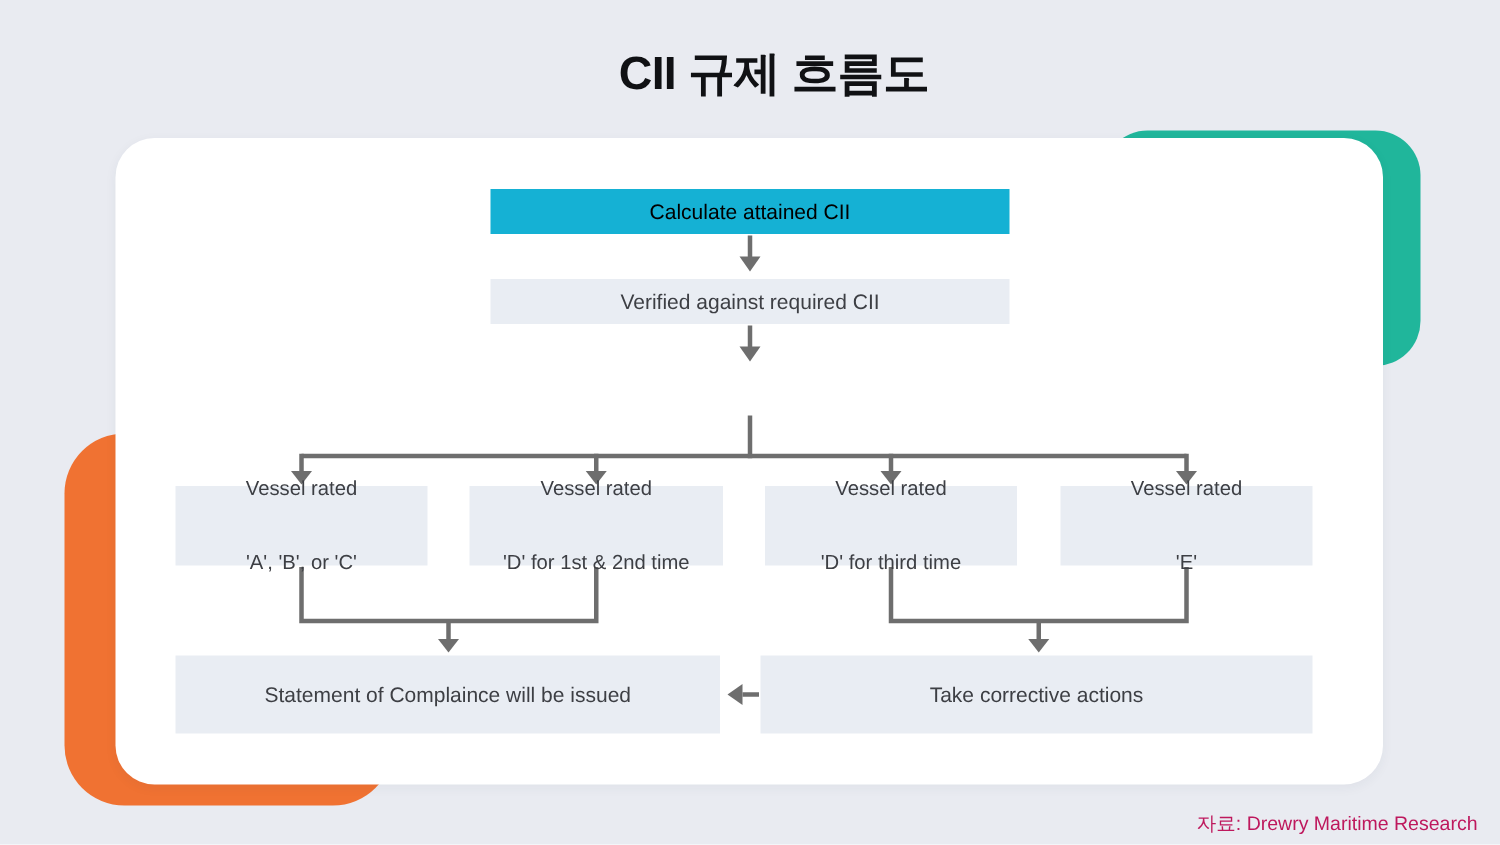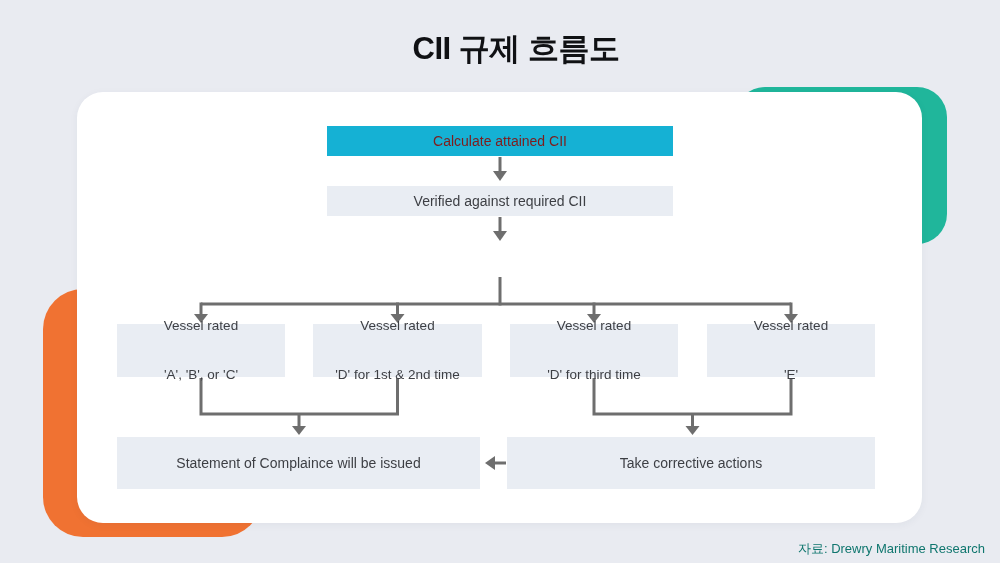--- a/index.html
+++ b/index.html
@@ -26,40 +26,40 @@
   .card {
     position:absolute; left:77px; top:92px; width:845px; height:431px;
     background:#ffffff; border-radius:26px; z-index:1;
     box-shadow:0 2px 8px rgba(40,50,70,0.05);
   }
   .connectors { position:absolute; left:0; top:0; width:845px; height:431px; pointer-events:none; }
   .fbox {
     position:absolute; display:flex; align-items:center; justify-content:center;
     text-align:center; background:#e9edf3; color:#3d3f44; font-size:14px;
   }
-  .fbox.cyan { background:#15b1d4; color:#7f1d1d; font-weight:500; }
+  .fbox.cyan { background:#15b1d4; color:#000000; font-weight:500; }
   .fbox.two-line { flex-direction:column; font-size:13.5px; line-height:1.5;gap:28px; }
   #b-calc   { left:250px; top:34px;  width:346px; height:30px; }
   #b-verify { left:250px; top:94px;  width:346px; height:30px;text-align:center; }
   #b-assign { left:250px; top:154px; width:346px; height:30px; }
   #b-abc    { left:40px;  top:232px; width:168px; height:53px; }
   #b-d12    { left:236px; top:232px; width:169px; height:53px; }
   #b-d3     { left:433px; top:232px; width:168px; height:53px; }
   #b-e      { left:630px; top:232px; width:168px; height:53px; }
   #b-soc    { left:40px;  top:345px; width:363px; height:52px; }
   #b-tca    { left:430px; top:345px; width:368px; height:52px; }
   .footnote {
     position:absolute; right:14px; bottom:10px;
     font-size:10.5px; color:#2e3138; letter-spacing:-0.1px;
   }
   .bottom-row {
     position:absolute; right:15px; bottom:5px; z-index:4;
     display:flex; align-items:center; gap:12px;
   }
-  .source { font-size:13px; color:#0f766e; }
+  .source { font-size:13px; color:#be185d; }
   .logo { display:flex; align-items:center; gap:7px; }
   .logo-text { font-size:28px; font-weight:800; letter-spacing:-1.5px; line-height:1; }
   .logo-trad { color:#1b2d5b; }
   .logo-linx { color:#29a8e0; margin-left:5px; }
 </style>
 </head>
 <body>
 
 <div class="page">
 

